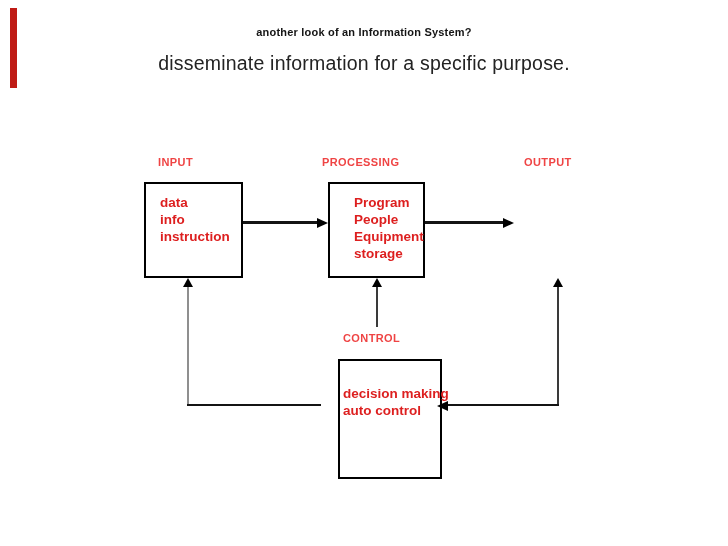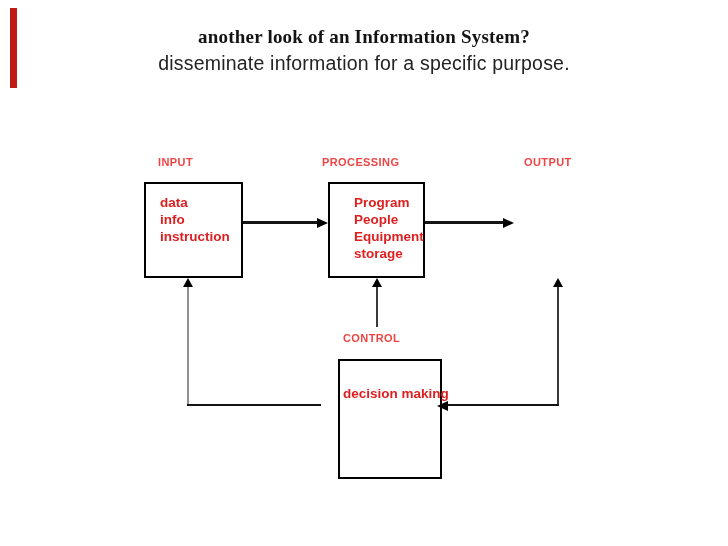--- a/index.html
+++ b/index.html
@@ -5,21 +5,21 @@
   html,body{margin:0;padding:0;background:#fff;}
   #slide{
     position:relative;width:728px;height:546px;background:#ffffff;overflow:hidden;
     font-family:"Liberation Sans",sans-serif;
   }
   
   .accent-bar{position:absolute;left:10px;top:8px;width:7px;height:80px;background:#bf1b15;}
   
   .title{
     position:absolute;left:0;top:26px;width:728px;text-align:center;
-    font-size:19px;font-weight:bold;color:#141414;letter-spacing:.2px;font-family:Liberation Serif, serif;
+    font-size:11px;font-weight:bold;color:#141414;letter-spacing:.2px;
   }
   .subtitle{
     position:absolute;left:0;top:52px;width:728px;text-align:center;
     font-size:19.5px;font-weight:400;color:#232323;line-height:23.5px;letter-spacing:.2px;
   }
   
   .sec-label{
     position:absolute;font-size:11px;font-weight:bold;color:#ef4444;letter-spacing:.4px;
     white-space:nowrap;
   }
@@ -81,20 +81,21 @@
   <div class="dbox" id="processing-box">
     <div class="line">Program</div>
     <div class="line">People</div>
     <div class="line">Equipment</div>
     <div class="line">storage</div>
   </div>
 
 
   <div class="dbox" id="control-box">
     <div class="line">decision making</div>
+    <div class="line">auto control</div>
   </div>
 
   <div class="hline thick" style="left:243px;top:221px;width:75px;"></div>
   <div class="arrow-right" style="left:317px;top:217.5px;"></div>
 
   <div class="hline thick" style="left:425px;top:221px;width:79px;"></div>
   <div class="arrow-right" style="left:503px;top:217.5px;"></div>
 
   <div class="vline" style="left:376px;top:286px;height:41px;"></div>
   <div class="arrow-up" style="left:372px;top:278px;"></div>

